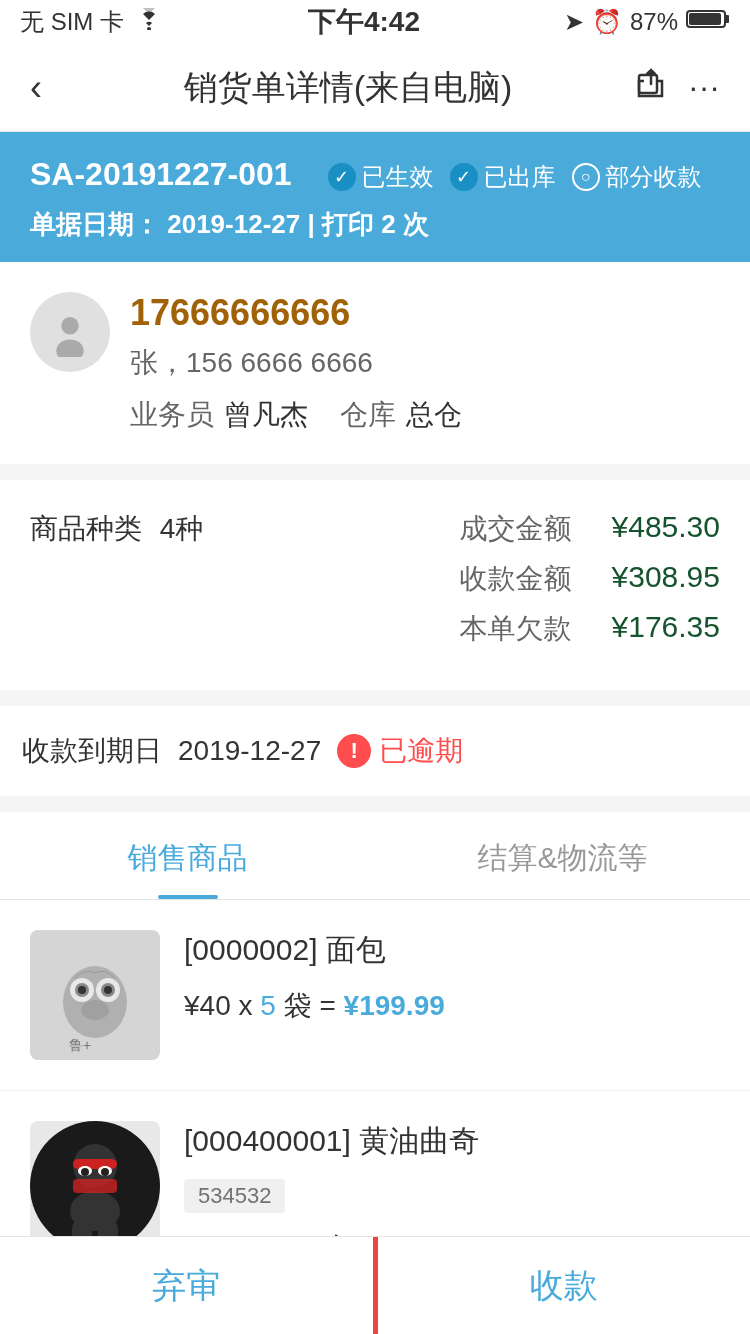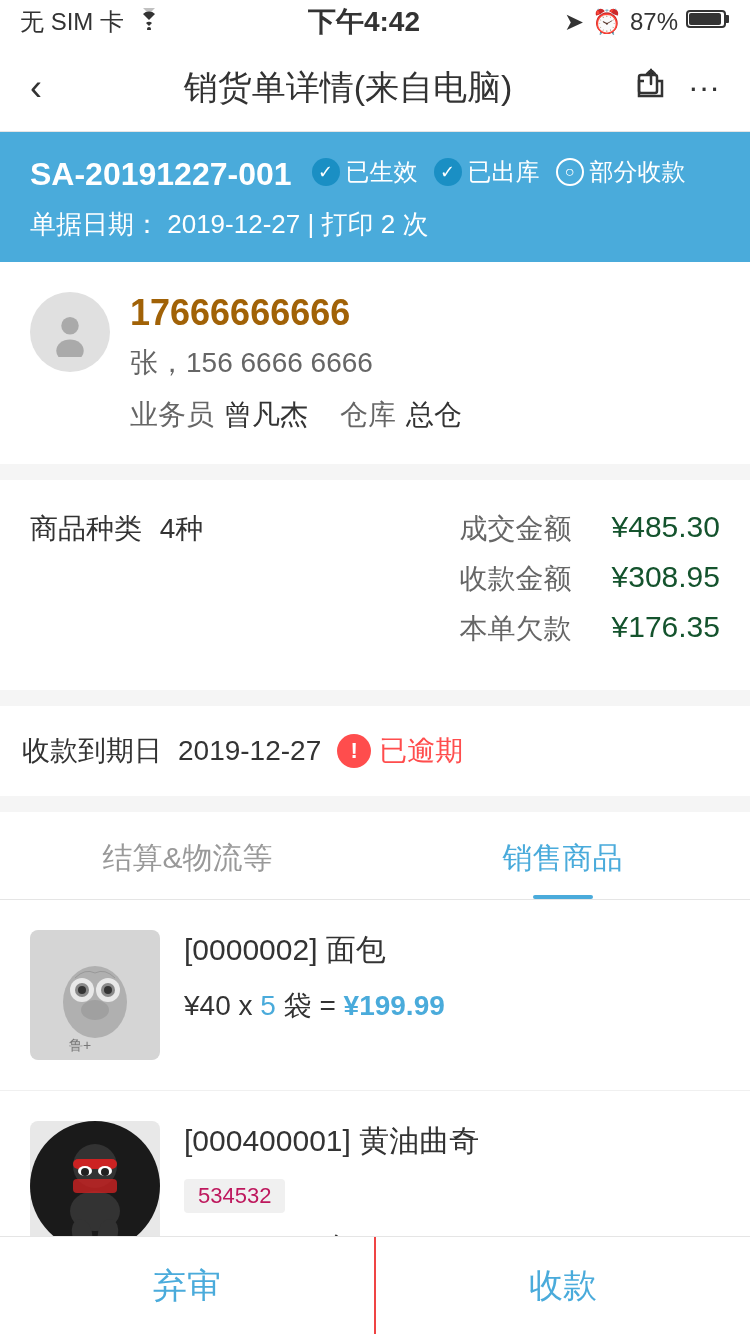--- a/index.html
+++ b/index.html
@@ -61,22 +61,22 @@
       color: #333;
     }
 
     
     .order-header {
       background: #4AABDB;
       padding: 24px 30px 20px;
     }
     .order-header-top {
       display: flex;
-      align-items: flex-start;
-      gap: 20px;
+      align-items: flex-end;
+      gap: 36px;
       margin-bottom: 14px;
     }
     .order-number {
       font-size: 32px;
       font-weight: 700;
       color: #fff;
     }
     .status-badges {
       display: flex;
       align-items: center;
@@ -107,20 +107,21 @@
       border-radius: 50%;
       display: flex;
       align-items: center;
       justify-content: center;
       font-size: 16px;
       color: #fff;
     }
     .order-date {
       font-size: 26px;
       color: #fff;
+      font-weight: bold;
     }
 
     
     .customer-section {
       background: #fff;
       padding: 30px;
       display: flex;
       align-items: flex-start;
       gap: 20px;
       margin-bottom: 16px;
@@ -270,21 +271,21 @@
     }
     .product-details { flex: 1; }
     .product-name {
       font-size: 30px;
       color: #333;
       margin-bottom: 16px;
     }
     .product-tag {
       display: inline-block;
       background: #f0f0f0;
-      color: #be185d;
+      color: #737373;
       font-size: 22px;
       padding: 4px 14px;
       border-radius: 4px;
       margin-bottom: 16px;
     }
     .product-price {
       font-size: 28px;
       color: #333;
     }
     .product-price .qty { color: #4AABDB; }
@@ -304,21 +305,21 @@
     .bottom-btn {
       flex: 1;
       display: flex;
       align-items: center;
       justify-content: center;
       font-size: 34px;
       cursor: pointer;
       color: #4AABDB;
     }
     .bottom-btn:first-child {
-      border-right: 2px solid #ef4444;
+      border-right: 5px solid #ef4444;
     }
   </style>
 </head>
 <body>
 
 <div class="status-bar">
   <div class="status-left">
     <span>无 SIM 卡</span>
     <span>
       <svg width="30" height="22" viewBox="0 0 30 22">
@@ -437,22 +438,22 @@
   <span>收款到期日</span>
   <span>2019-12-27</span>
   <span class="overdue-badge">
     <span class="overdue-icon">!</span>
     <span>已逾期</span>
   </span>
 </div>
 
 <div class="tabs-section">
   <div class="tabs">
+    <div class="tab active">销售商品</div>
     <div class="tab">结算&amp;物流等</div>
-    <div class="tab active">销售商品</div>
   </div>
 </div>
 
 <div class="products-section">
 
   <div class="product-item">
     <div class="product-thumb">
       <svg viewBox="0 0 130 130" xmlns="http://www.w3.org/2000/svg" width="130" height="130">
         <rect width="130" height="130" fill="#d5d5d5" rx="8"></rect>
 

